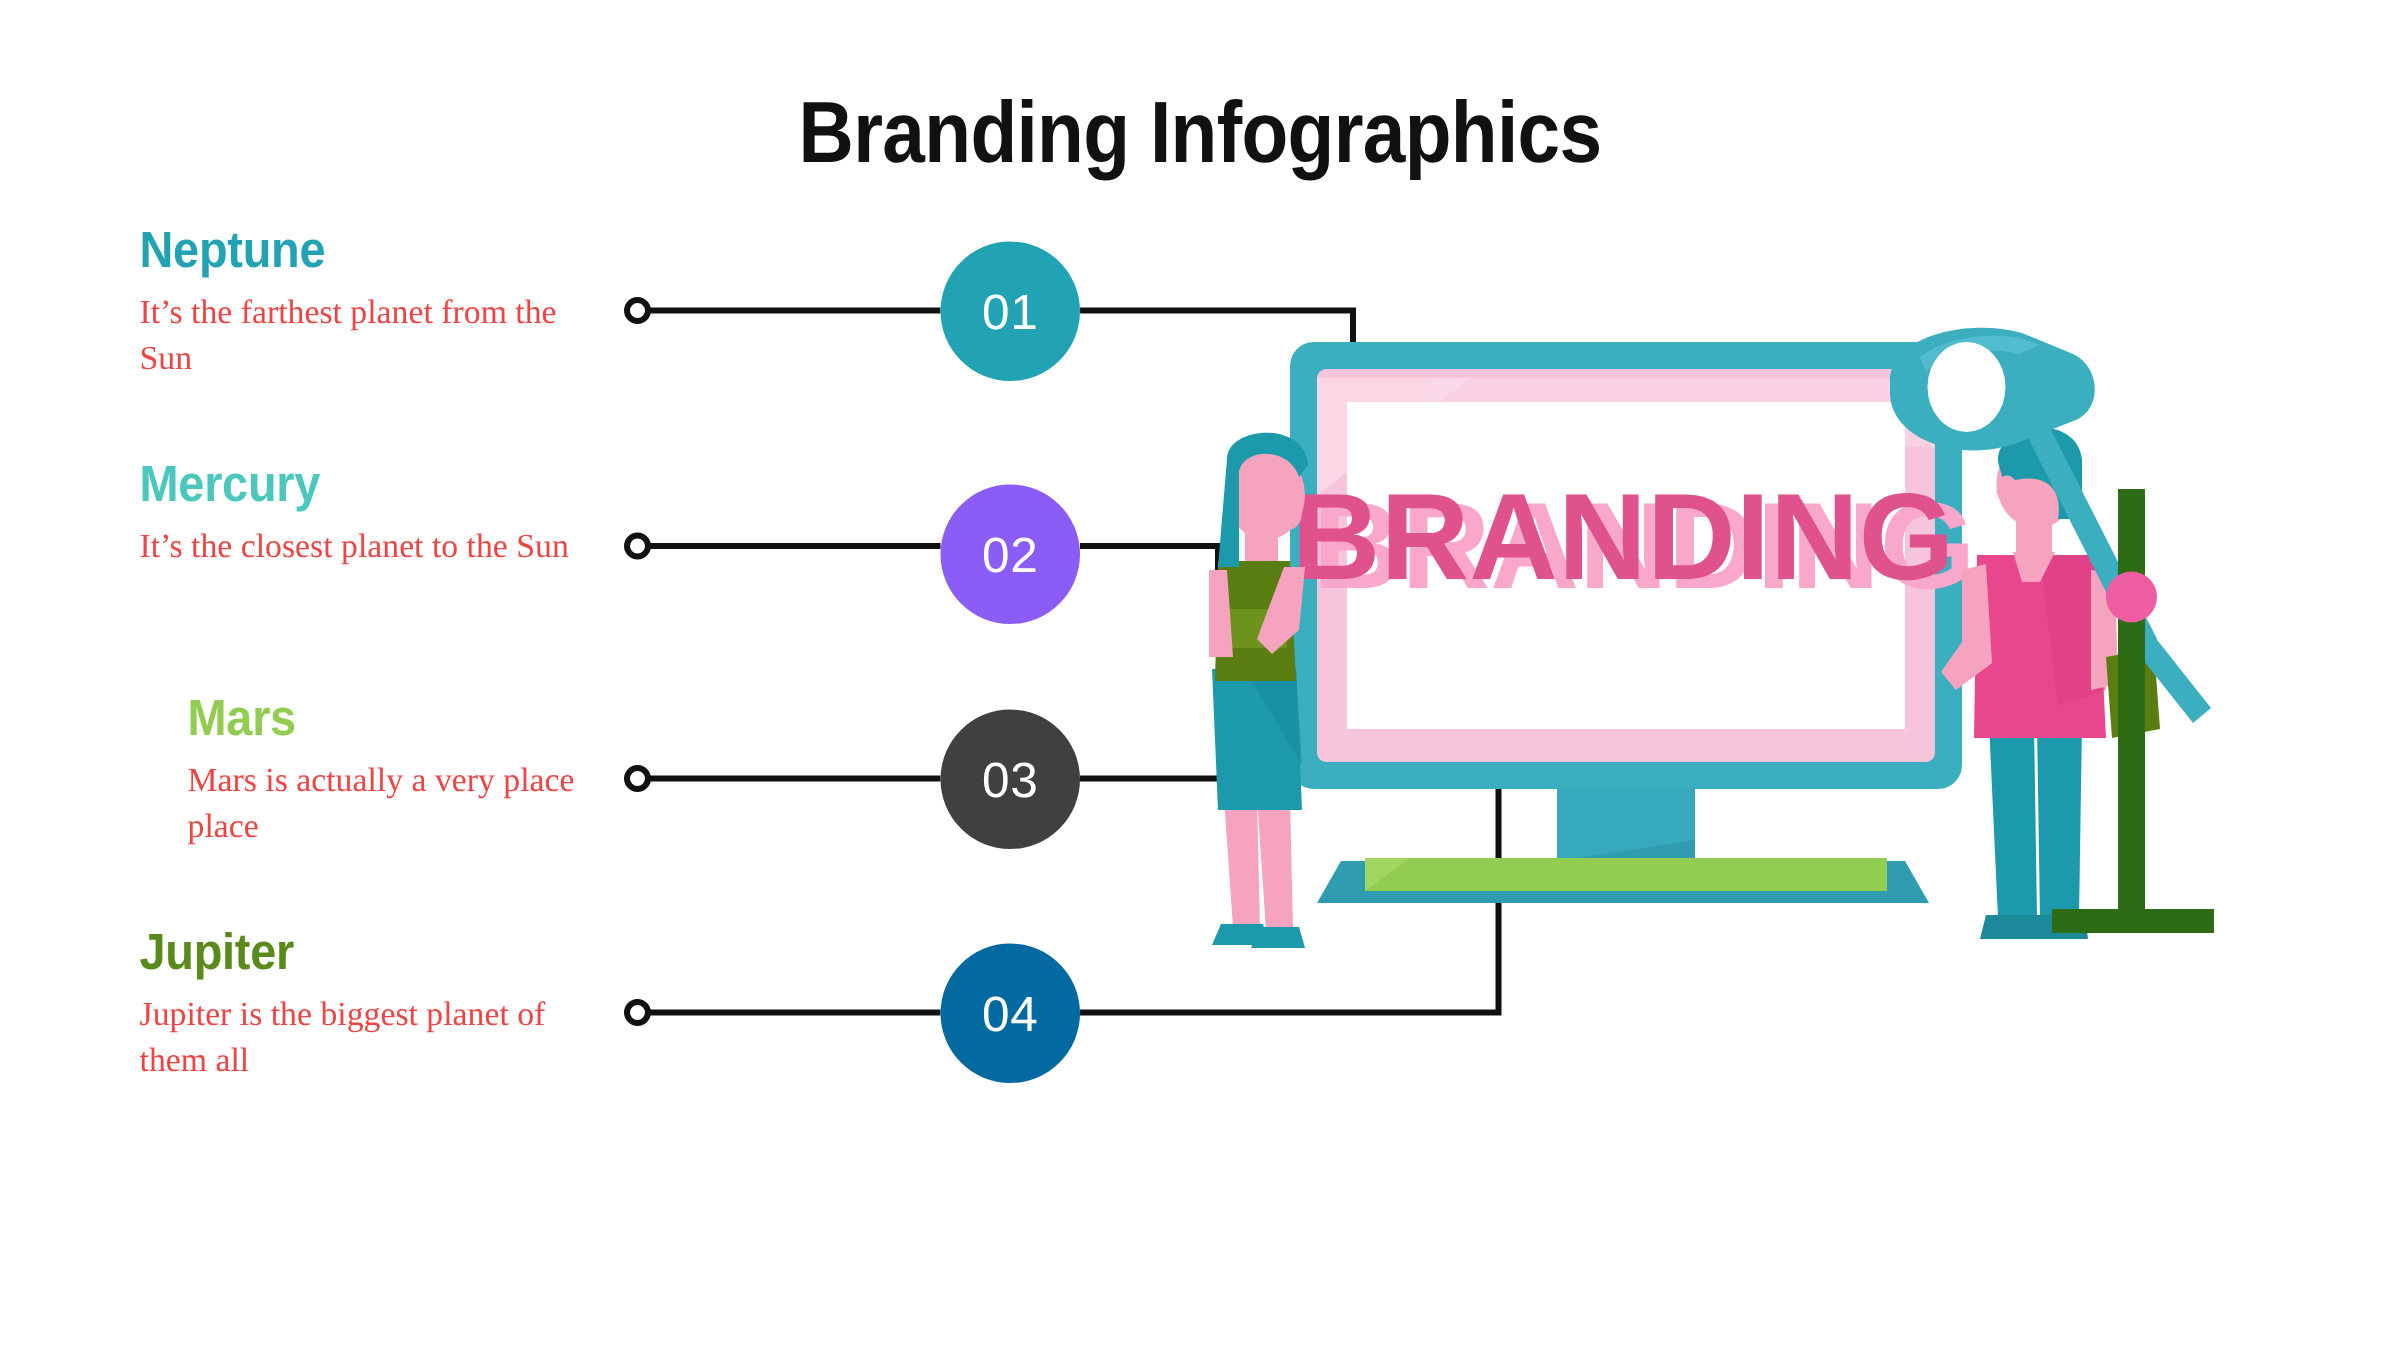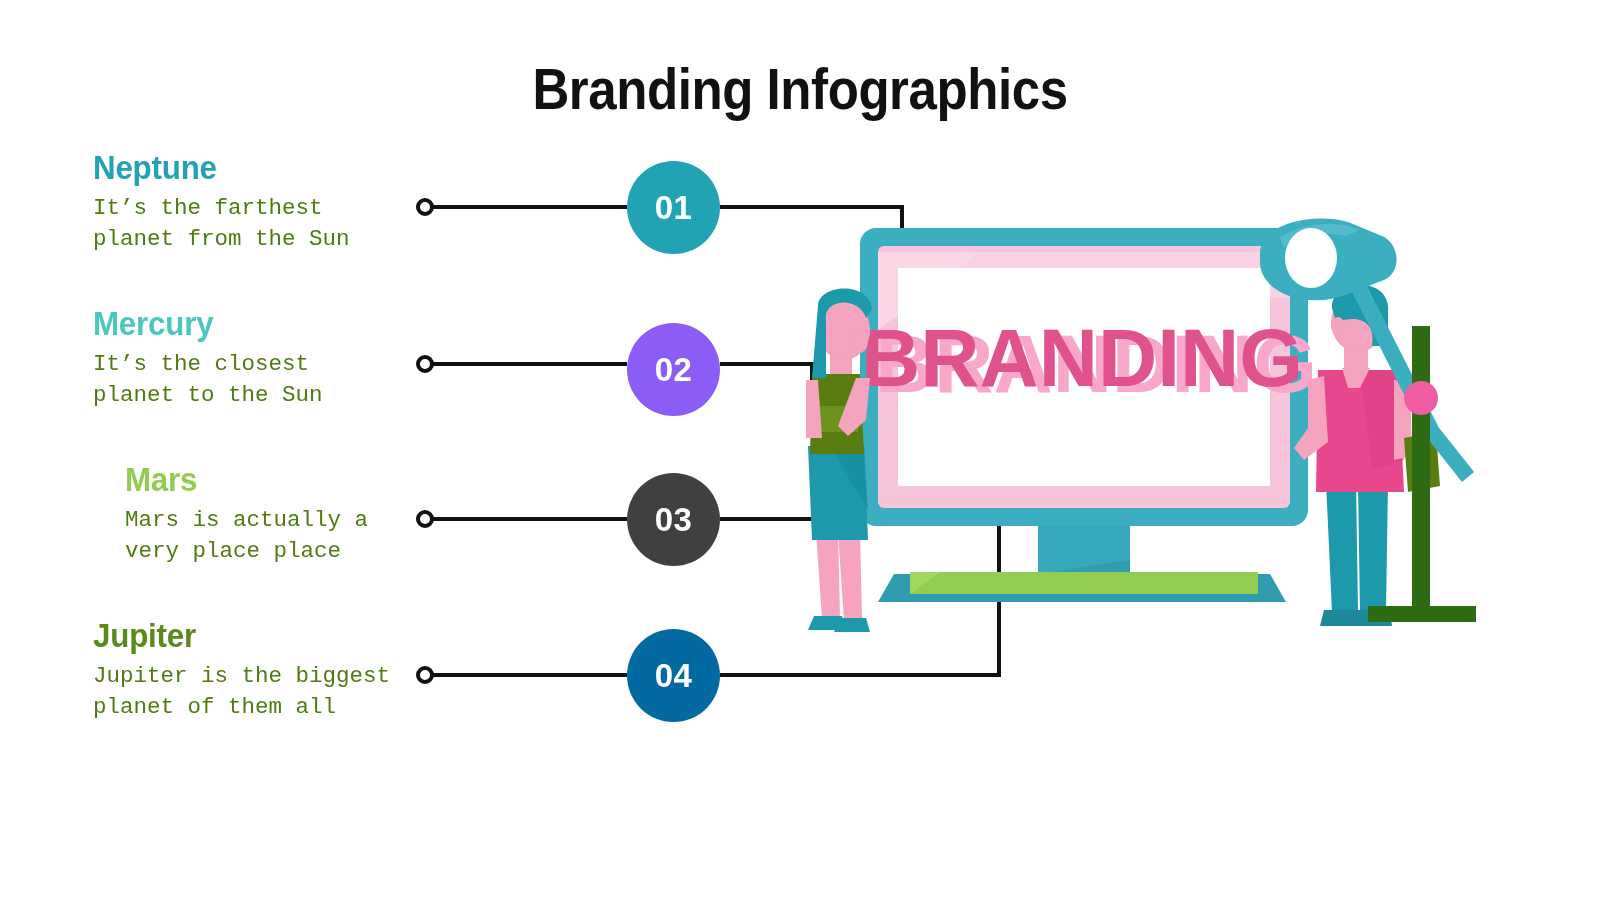--- a/index.html
+++ b/index.html
@@ -43,24 +43,24 @@
     font-family: "Liberation Sans Narrow", "Liberation Sans", sans-serif;
     font-size: 34px;
     font-weight: bold;
     margin: 0 0 6px 0;
     letter-spacing: -0.2px;
     transform: scaleX(0.92);
     transform-origin: 0 50%;
     white-space: nowrap;
   }
   .item-desc {
-    font-family: Liberation Mono, monospace;
+    font-family: Liberation Serif, serif;
     font-size: 22.5px;
     line-height: 1.37;
-    color: #4d7c0f;
+    color: #ef4444;
     margin: 0;
   }
 
   
   #connectors {
     position: absolute;
     left: 0;
     top: 0;
     width: 1600px;
     height: 900px;
@@ -72,21 +72,21 @@
     position: absolute;
     width: 93px;
     height: 93px;
     border-radius: 50%;
     display: flex;
     align-items: center;
     justify-content: center;
     color: #ffffff;
     font-family: "Liberation Sans Narrow", "Liberation Sans", sans-serif;
     font-size: 33px;
-    font-weight: bold;
+    font-weight: normal;
     letter-spacing: 0.5px;
   }
 
   
   #illustration {
     position: absolute;
     left: 760px;
     top: 210px;
     width: 760px;
     height: 470px;

